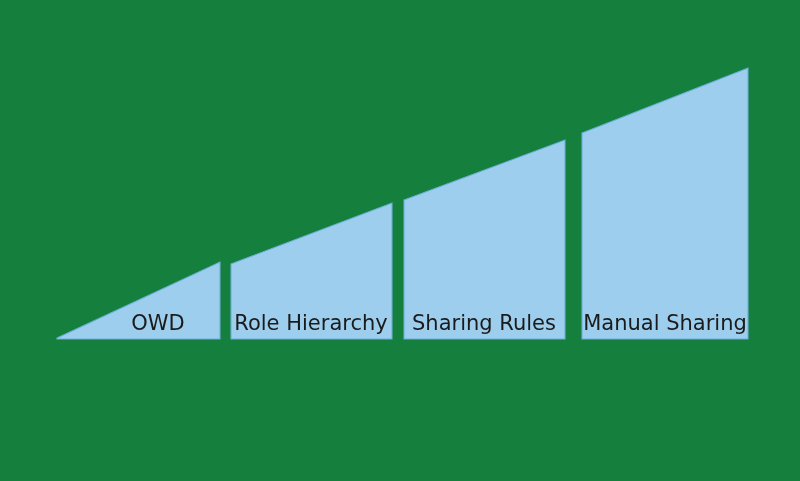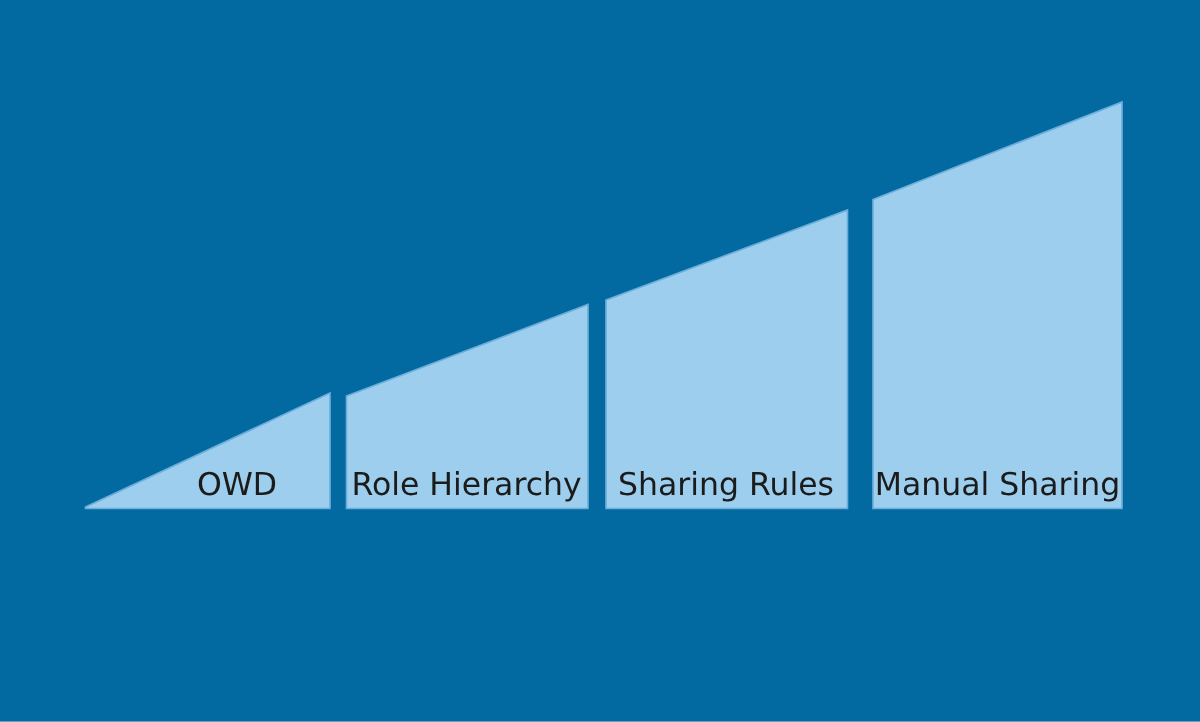--- a/index.html
+++ b/index.html
@@ -37,21 +37,21 @@
     font-size: 21px;
     font-weight: 400;
     fill: #1b1b1b;
     text-anchor: middle;
     dominant-baseline: alphabetic;
   }
 </style>
 </head>
 <body style="background: rgb(255, 255, 255);">
 
-<div id="diagram-canvas" style="background: #0369a1; text-decoration: underline;">
+<div id="diagram-canvas" style="background: #15803d; text-decoration: underline;">
   <svg id="diagram-svg" viewBox="0 0 800 481" xmlns="http://www.w3.org/2000/svg">
 
     <polygon class="step-shape" points="57,338 220,262 220,339 57,339" fill="#9DCEEE" stroke="#6CAEDB"></polygon>
 
     <polygon class="step-shape" points="231,264 392,203 392,339 231,339" fill="#9DCEEE" stroke="#6CAEDB"></polygon>
 
     <polygon class="step-shape" points="404,200 565,140 565,339 404,339" fill="#9DCEEE" stroke="#6CAEDB"></polygon>
 
     <polygon class="step-shape" points="582,133 748,68 748,339 582,339" fill="#9DCEEE" stroke="#6CAEDB"></polygon>
 

